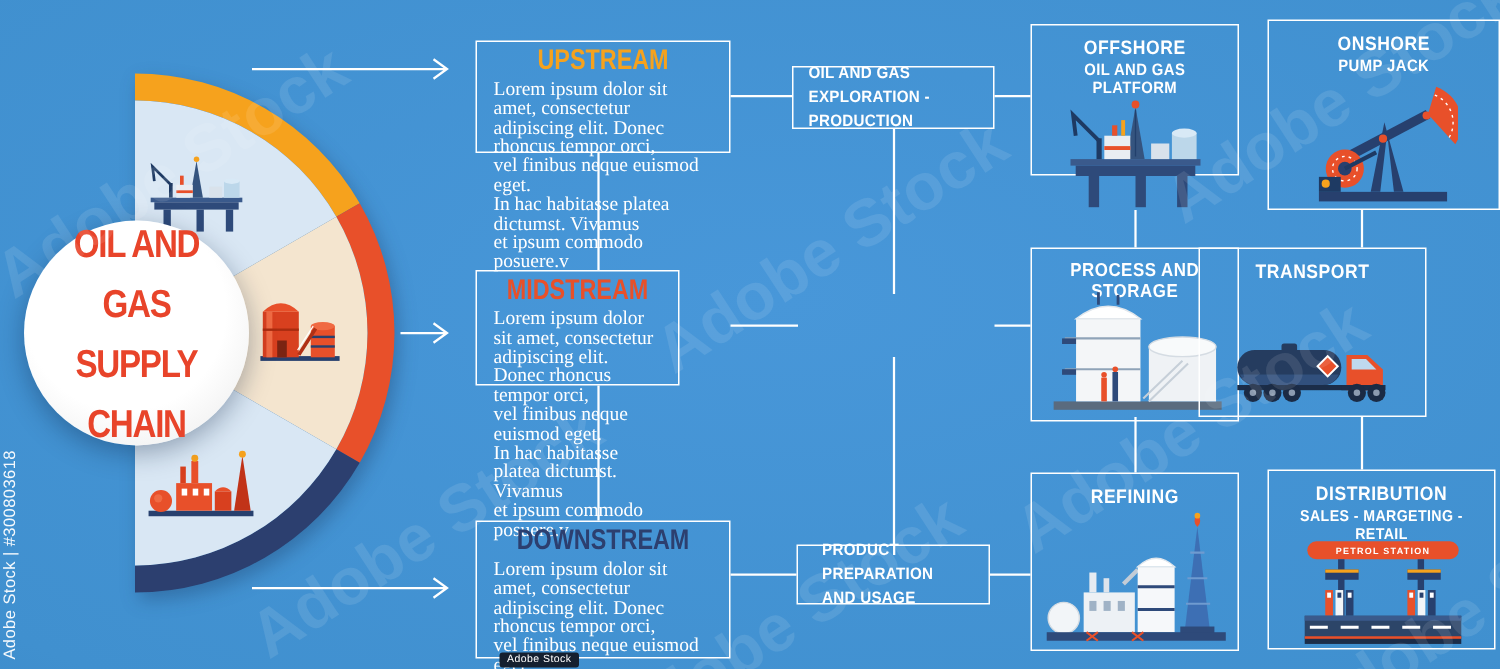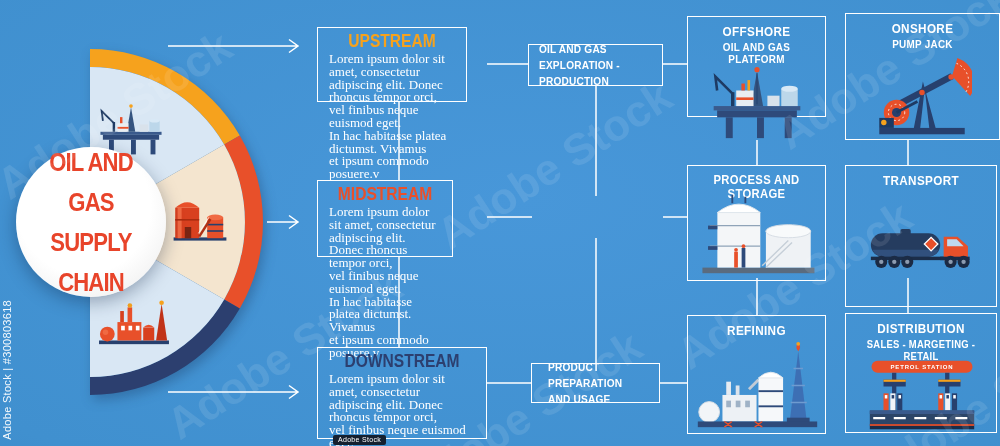--- a/index.html
+++ b/index.html
@@ -138,21 +138,21 @@
       <path d="M50 30 Q56 24 62 30 Z" fill="#e8502a"></path>
     <polygon points="70,4 64,44 76,44" fill="#c13318"></polygon>
       <circle cx="70" cy="3" r="2.5" fill="#f6a21d"></circle>
   </svg>
 
   <div class="hub">
     <div class="hub-title">OIL AND GAS
 SUPPLY CHAIN</div>
   </div>
 
-  <div class="sbox" style="left:317px;top:27px;width:150px;height:75px">
+  <div class="sbox" style="left:317px;top:27px;width:170px;height:75px">
     <div class="stream-title t-up">UPSTREAM</div>
     <div class="stream-body">Lorem ipsum dolor sit amet, consectetur
 adipiscing elit. Donec rhoncus tempor orci,
 vel finibus neque euismod eget.
 In hac habitasse platea dictumst. Vivamus
 et ipsum commodo posuere.v</div>
   </div>
   <div class="sbox" style="left:317px;top:180px;width:136px;height:77px">
     <div class="stream-title t-mid">MIDSTREAM</div>
     <div class="stream-body">Lorem ipsum dolor sit amet, consectetur
@@ -239,21 +239,21 @@
         <rect x="12" y="36" width="10" height="4" fill="#2e4a7a"></rect>
       <line x1="14" y1="58" x2="68" y2="58" stroke="#8fa3b8" stroke-width="1.5"></line>
         <rect x="12" y="58" width="10" height="4" fill="#2e4a7a"></rect>
       <rect x="40" y="64" width="4" height="17" fill="#e8502a"></rect>
         <rect x="48" y="60" width="4" height="21" fill="#2e4a7a"></rect>
       <circle cx="42" cy="62" r="2" fill="#e8502a"></circle>
         <circle cx="50" cy="58" r="2" fill="#e8502a"></circle>
     </svg>
   </div>
 
-  <div class="pbox" style="left:845px;top:165px;width:152px;height:142px">
+  <div class="pbox" style="left:799px;top:165px;width:152px;height:113px">
     <div class="pt1">TRANSPORT</div>
     <div class="pt2"></div>
     <svg class="illus" style="left:11px;top:56px" width="130" height="52" viewBox="0 0 130 60">
       <rect x="40" y="8" width="12" height="7" rx="2" fill="#253c5f"></rect>
       <rect x="6" y="13" width="80" height="27" rx="13.5" fill="#253c5f"></rect>
       <path d="M8 32 h76 a13 13 0 0 1 -12 8 h-52 a13 13 0 0 1 -12 -8 Z" fill="#31507d"></path>
       <rect x="70" y="20" width="11" height="11" transform="rotate(45 75.5 25.5)" fill="#e8502a" stroke="#ffffff" stroke-width="1.5"></rect>
       <rect x="6" y="40" width="102" height="4" fill="#1b2d49"></rect>
       <path d="M90 17 h16 l12 11 v16 h-28 Z" fill="#e8502a"></path>
       <polygon points="94,20 105,20 113,28 94,28" fill="#bfd9ee"></polygon>

